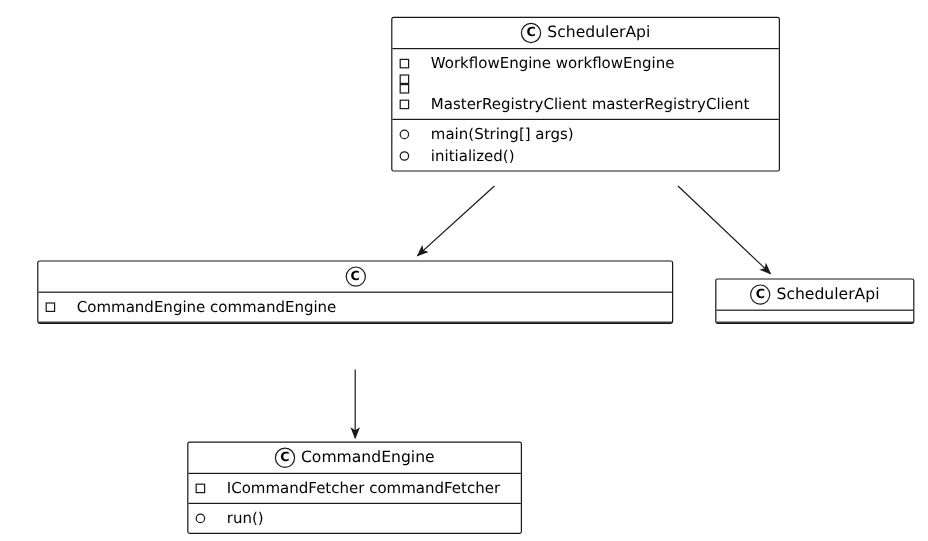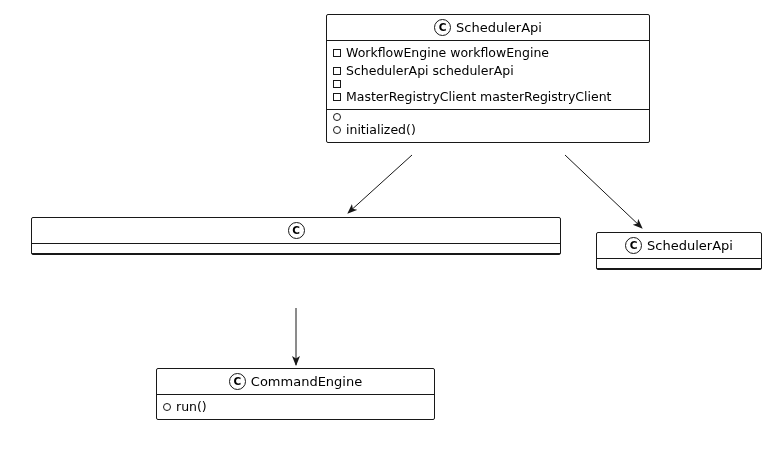--- a/index.html
+++ b/index.html
@@ -58,21 +58,21 @@
   .section {
     padding: 3px 6px;
     min-height: 3px;
   }
   .section.fields {
     border-bottom: 1px solid #181818;
   }
   .member {
     display: flex;
     align-items: center;
-    gap: 5px;
+    gap: 18px;
     font-size: 12.5px;
     line-height: 18px;
     white-space: nowrap;
   }
   .bullet {
     display: inline-block;
     width: 6px;
     height: 6px;
     border: 1px solid #181818;
     background: #ffffff;
@@ -108,62 +108,72 @@
       <span class="c-circle">C</span>
       <span>SchedulerApi</span>
     </div>
     <div class="section fields">
       <div class="member">
         <span class="bullet square"></span>
         <span>WorkflowEngine workflowEngine</span>
       </div>
       <div class="member">
         <span class="bullet square"></span>
-        <span>SchedulerApi schedulerApi</span>
       </div>
       <div class="member">
         <span class="bullet square"></span>
       </div>
       <div class="member">
         <span class="bullet square"></span>
         <span>MasterRegistryClient masterRegistryClient</span>
       </div>
     </div>
     <div class="section methods">
       <div class="member">
         <span class="bullet circle"></span>
+        <span>main(String[] args)</span>
       </div>
       <div class="member">
         <span class="bullet circle"></span>
         <span>initialized()</span>
       </div>
     </div>
   </div>
 
   <div class="class-box" id="box-workflowengine">
     <div class="class-title">
       <span class="c-circle">C</span>
     </div>
     <div class="section fields">
+      <div class="member">
+        <span class="bullet square"></span>
+        <span>CommandEngine commandEngine</span>
+      </div>
     </div>
   </div>
 
   <div class="class-box" id="box-schedulerapi">
     <div class="class-title">
       <span class="c-circle">C</span>
       <span>SchedulerApi</span>
     </div>
     <div class="section fields"></div>
   </div>
 
   <div class="class-box" id="box-commandengine">
     <div class="class-title">
       <span class="c-circle">C</span>
       <span>CommandEngine</span>
     </div>
+    <div class="section fields">
+      <div class="member">
+        <span class="bullet square"></span>
+        <span>ICommandFetcher commandFetcher</span>
+      </div>
+    </div>
     <div class="section methods">
       <div class="member">
         <span class="bullet circle"></span>
         <span>run()</span>
       </div>
     </div>
   </div>
 
 </div>
 

